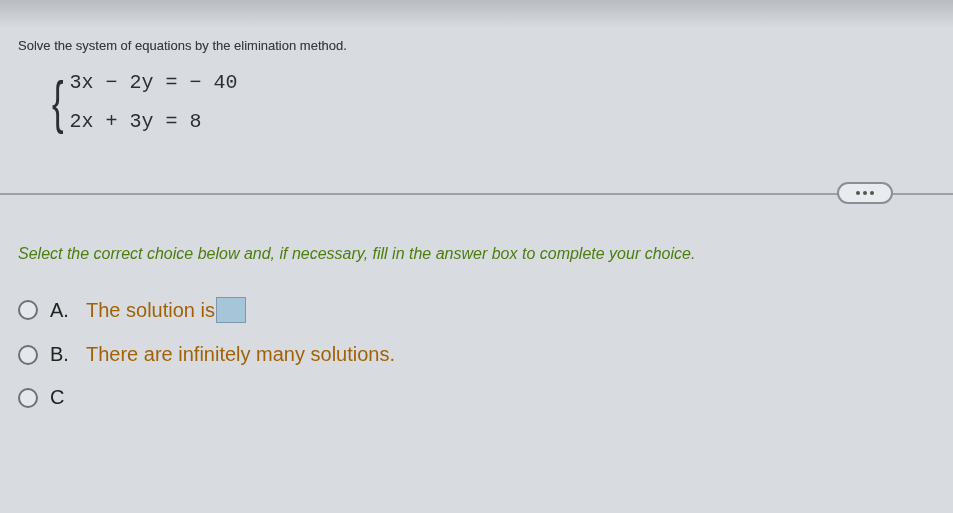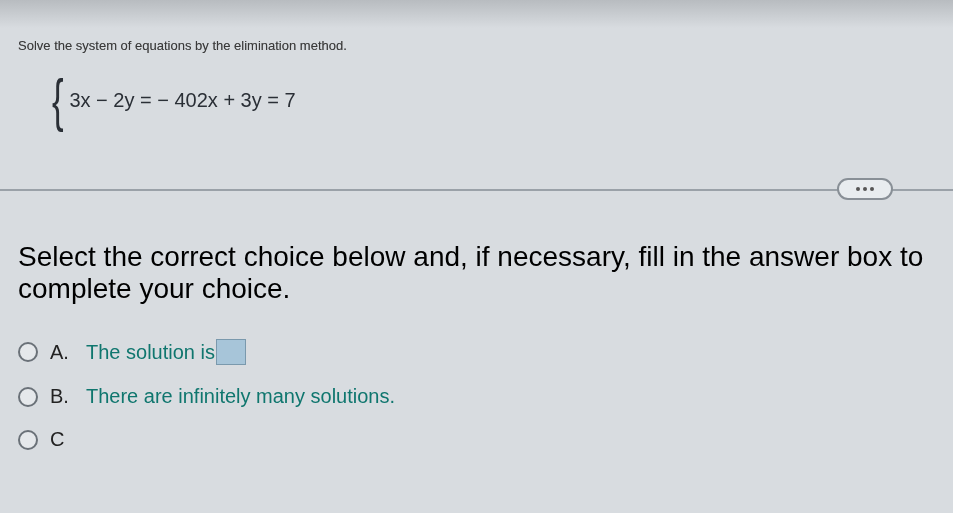--- a/index.html
+++ b/index.html
@@ -34,22 +34,23 @@
     .brace-left {
       font-size: 58px;
       line-height: 1;
       color: #2a2f36;
       margin-right: 2px;
       transform: scaleX(0.6);
       font-weight: 300;
     }
     .eqs {
       display: flex;
-      flex-direction: row;
-      gap: 0;
+      flex-direction: column;
+      gap: 16px;
+      font-family: Liberation Mono, monospace;
     }
     .eq {
       font-size: 20px;
       color: #2a2f36;
     }
     .divider-row {
       position: relative;
       margin-top: 30px;
       margin-bottom: 40px;
       height: 24px;
@@ -76,22 +77,23 @@
       gap: 3px;
     }
     .pill-dot {
       width: 4px; height: 4px; border-radius: 50%;
       background: #555;
     }
     .answer-region {
       padding: 0 18px;
     }
     .select-prompt {
-      font-size: 28px;
-      color: #000000;
+      font-size: 16px;
+      color: #4d7c0f;
+      font-style: italic;
     }
     .options {
       margin-top: 34px;
       display: flex;
       flex-direction: column;
       gap: 20px;
     }
     .option-row {
       display: flex;
       align-items: center;
@@ -105,21 +107,21 @@
       background: #e5e8eb;
       flex-shrink: 0;
     }
     .opt-letter {
       font-size: 20px;
       color: #222;
       min-width: 24px;
     }
     .opt-text {
       font-size: 20px;
-      color: #0f766e;
+      color: #a16207;
       display: flex;
       align-items: center;
       gap: 1px;
       flex-wrap: wrap;
     }
     .answer-box {
       display: inline-block;
       width: 30px;
       height: 26px;
       background: #a7c5d9;
@@ -134,21 +136,21 @@
 <body>
 
 <div class="top-smudge"></div>
 
 <div class="question-region">
   <div class="prompt">Solve the system of equations by the elimination method.</div>
   <div class="system">
     <span class="brace-left">{</span>
     <div class="eqs">
       <div class="eq">3x − 2y = − 40</div>
-      <div class="eq">2x + 3y = 7</div>
+      <div class="eq">2x + 3y = 8</div>
     </div>
   </div>
 </div>
 
 <div class="divider-row">
   <div class="divider-line"></div>
   <div class="divider-pill">
     <span class="pill-dot"></span>
     <span class="pill-dot"></span>
     <span class="pill-dot"></span>

